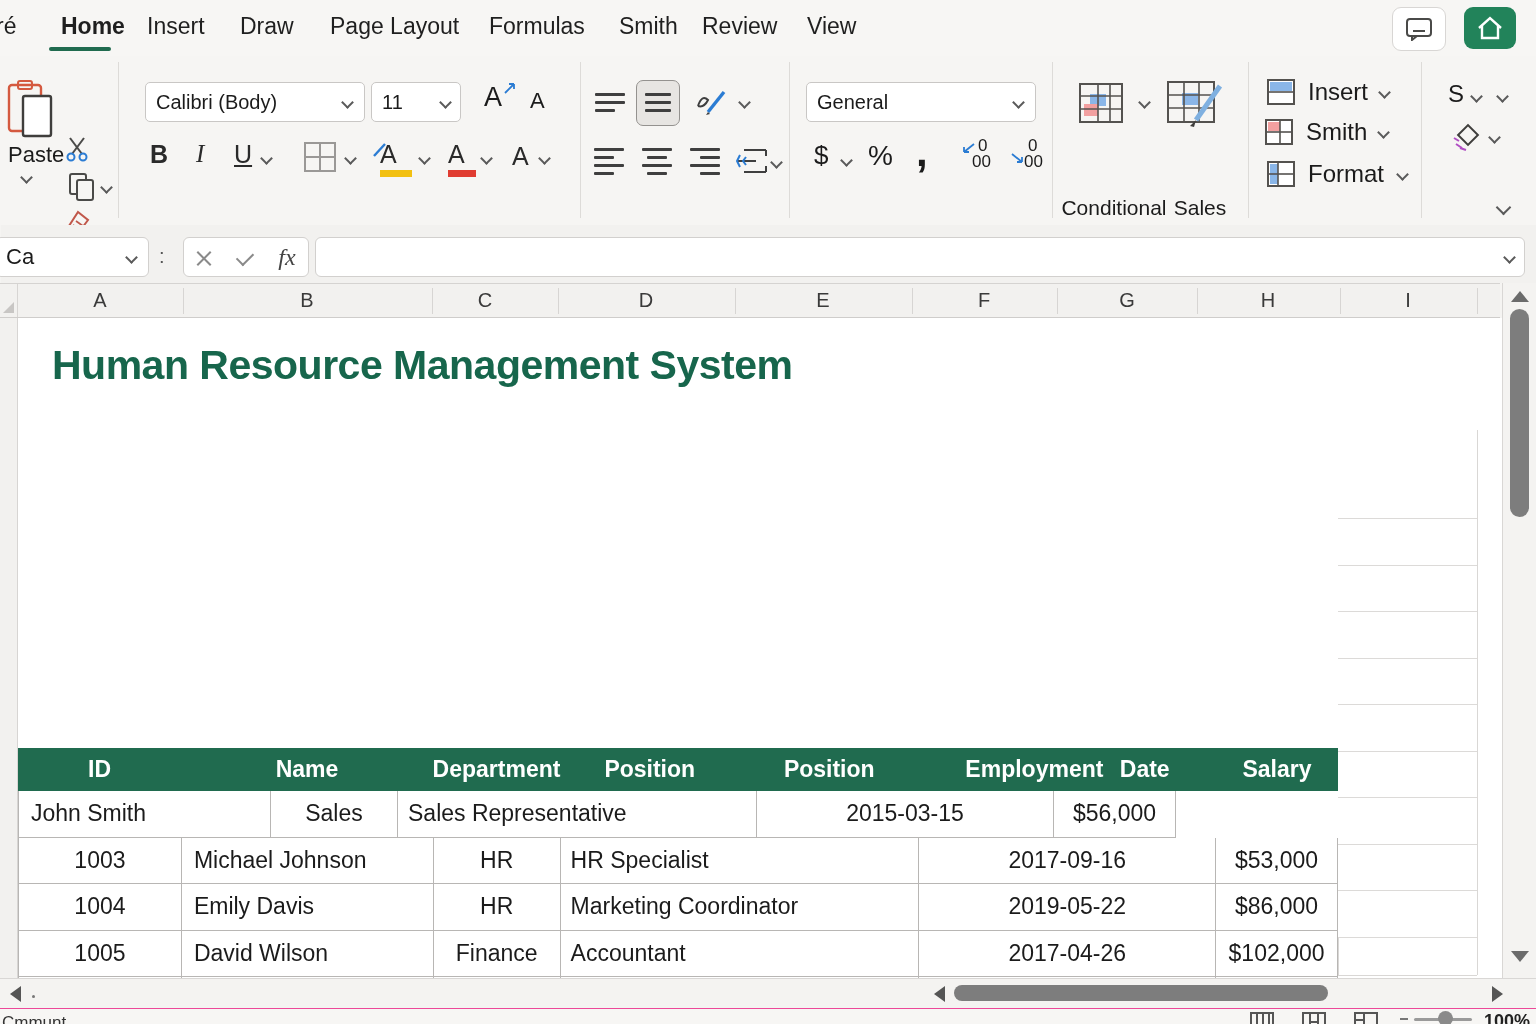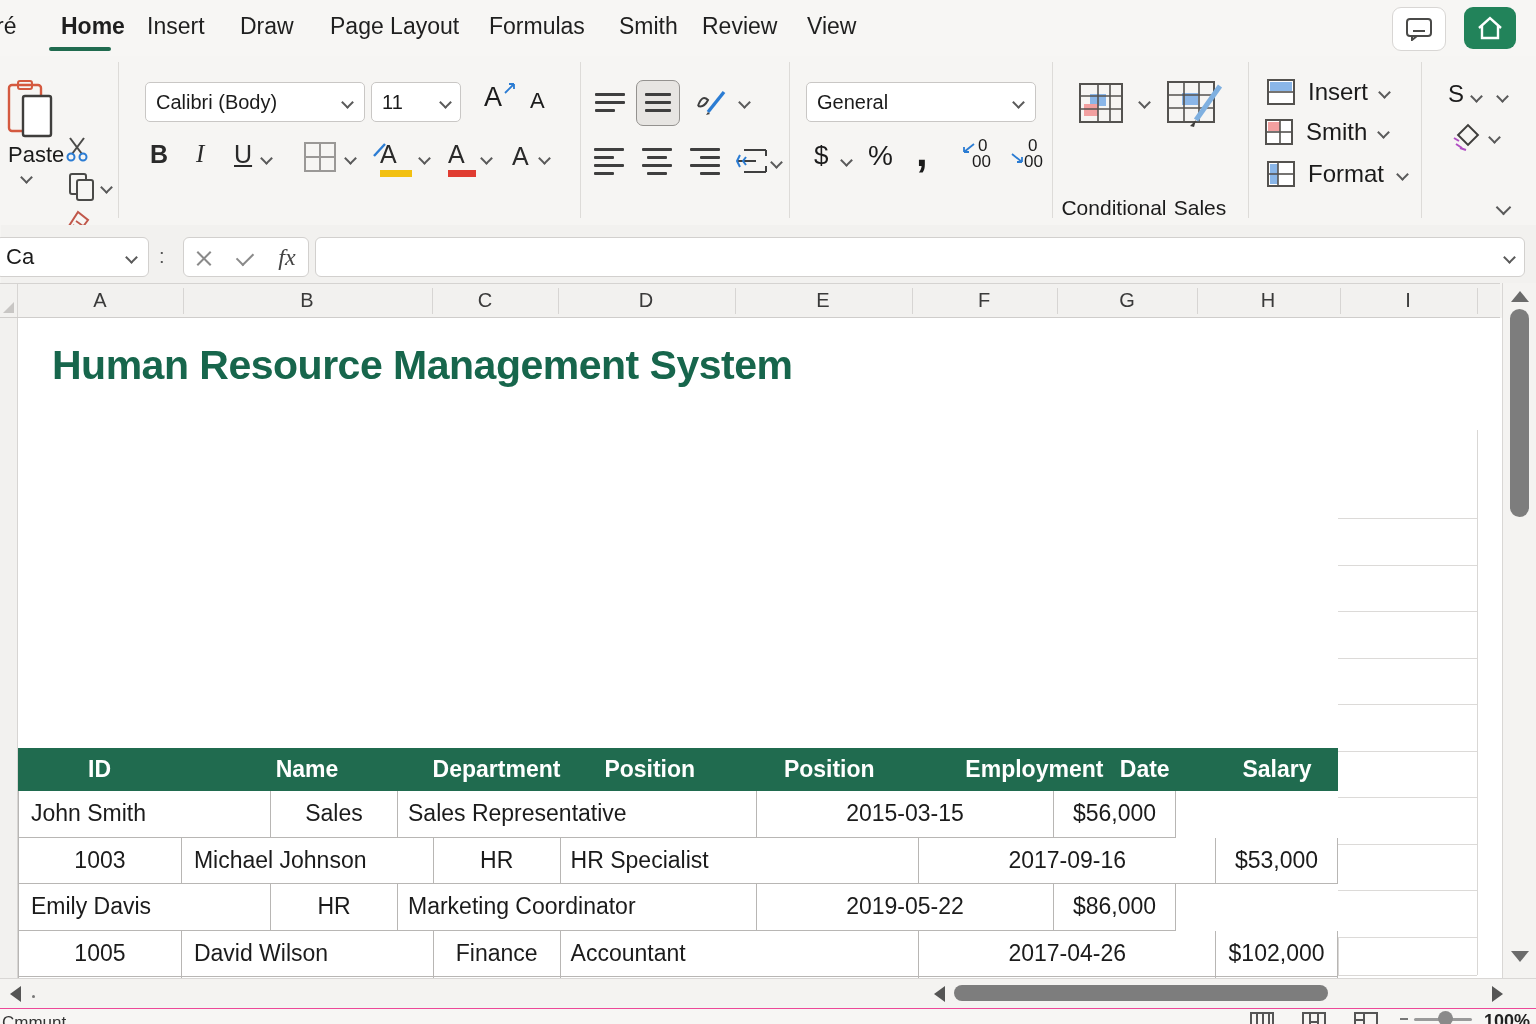--- a/index.html
+++ b/index.html
@@ -403,20 +403,21 @@
   <div class="trow">
     <div class="tc c0 ctr">1003</div>
     <div class="tc c1">Michael Johnson</div>
     <div class="tc c2 ctr">HR</div>
     <div class="tc c3">HR Specialist</div>
     <div class="tc c4 ctr">2017-09-16</div>
     <div class="tc c5 ctr">$53,000</div>
   </div>
 
   <div class="trow">
+    <div class="tc c0 ctr">1004</div>
     <div class="tc c1">Emily Davis</div>
     <div class="tc c2 ctr">HR</div>
     <div class="tc c3">Marketing Coordinator</div>
     <div class="tc c4 ctr">2019-05-22</div>
     <div class="tc c5 ctr">$86,000</div>
   </div>
 
   <div class="trow">
     <div class="tc c0 ctr">1005</div>
     <div class="tc c1">David Wilson</div>

